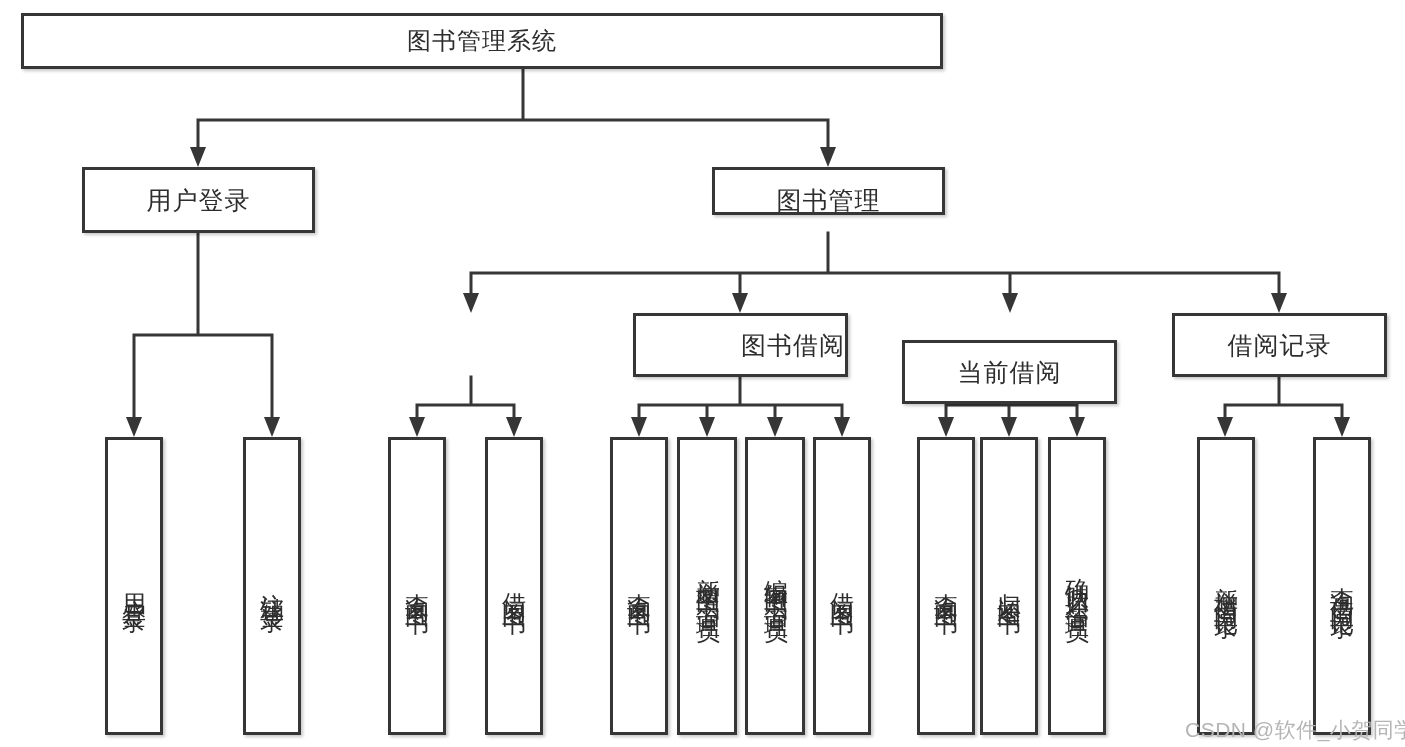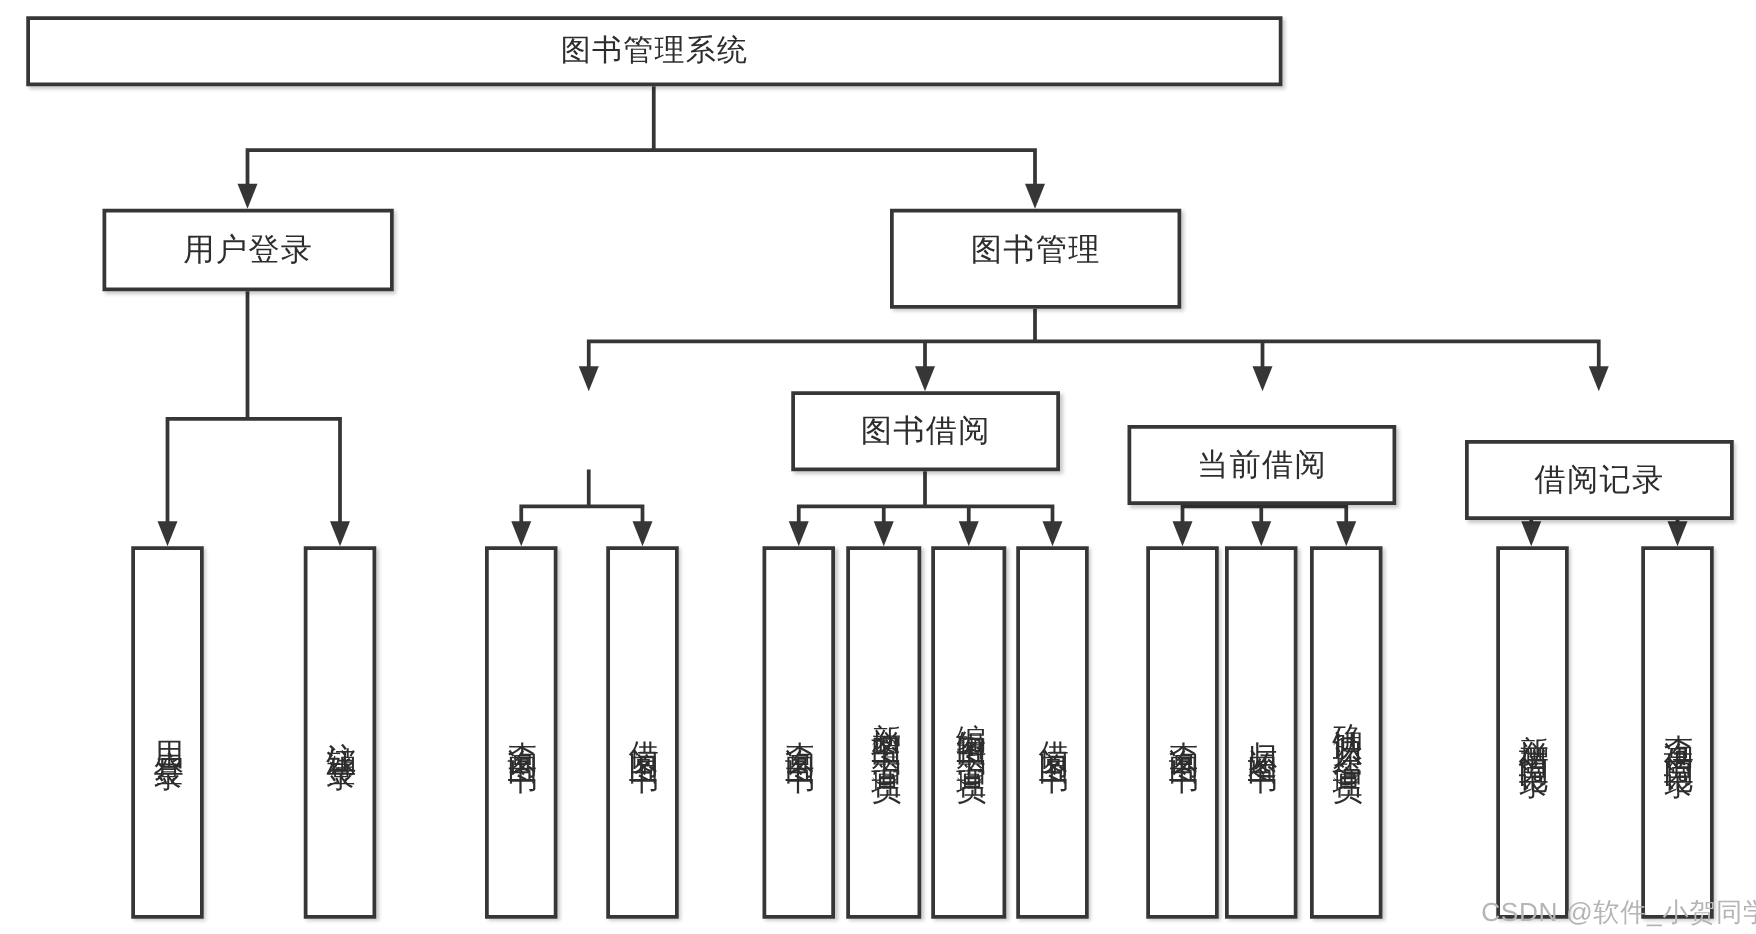--- a/index.html
+++ b/index.html
@@ -17,27 +17,27 @@
     background:#ffffff;
     border:3px solid #363636;
     color:#2d2d2d;
     text-align:center;
     z-index:2;
     box-shadow:2px 2px 3px rgba(0,0,0,0.22);
     white-space:nowrap;
   }
   
   .hbox{font-size:25px;letter-spacing:1px;}
-  .root{left:21px;top:13px;width:1005px;height:56px;line-height:50px;font-size:24px;}
+  .root{left:21px;top:13px;width:922px;height:56px;line-height:50px;font-size:24px;}
   .b-user-login{left:82px;top:167px;width:233px;height:66px;line-height:60px;}
-  .b-book-mgmt{left:712px;top:167px;width:233px;height:80px;line-height:60px;}
+  .b-book-mgmt{left:712px;top:167px;width:233px;height:48px;line-height:60px;}
   .s-new-book {left:362px;top:313px;width:218px;height:64px;line-height:58px;}
-  .s-borrow   {left:633px;top:313px;width:215px;height:64px;line-height:58px;}
+  .s-borrow   {left:633px;top:313px;width:215px;height:64px;line-height:58px;text-align:right;}
   .s-current  {left:902px;top:313px;width:215px;height:64px;line-height:58px;margin-top:27px;}
-  .s-records  {left:1172px;top:313px;width:215px;height:64px;line-height:58px;margin-top:39px;}
+  .s-records  {left:1172px;top:313px;width:215px;height:64px;line-height:58px;}
   
   .leaf{
     top:437px;width:58px;height:298px;
     writing-mode:vertical-rl;
     text-orientation:mixed;
     line-height:52px;
     font-size:24px;
     letter-spacing:6px;
     text-align:center;
   }

